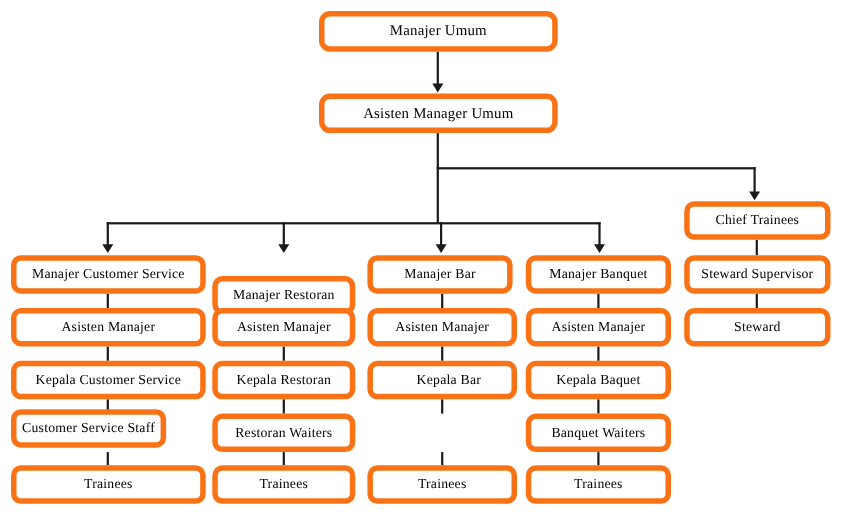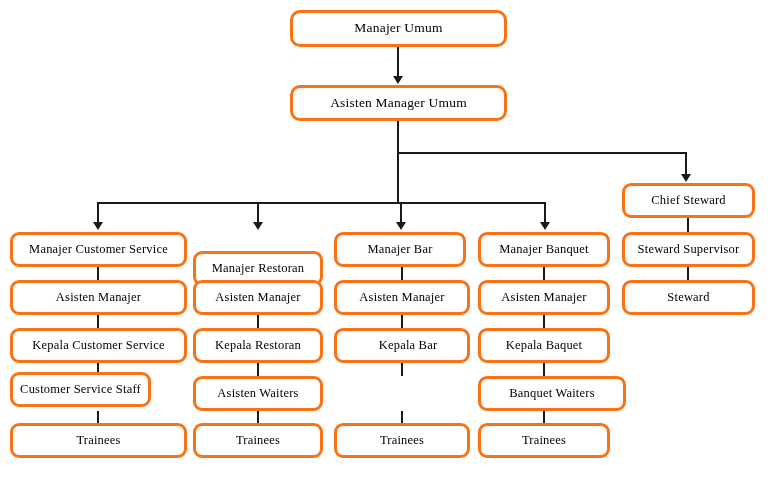--- a/index.html
+++ b/index.html
@@ -11,21 +11,21 @@
     position: relative;
     width: 768px;
     height: 479px;
     background: #ffffff;
     font-family: "Liberation Serif", "DejaVu Serif", serif;
     overflow: hidden;
   }
   .node {
     position: absolute;
     box-sizing: border-box;
-    border: 3px solid #f97316;
+    border: 5px solid #f97316;
     border-radius: 9px;
     background: #ffffff;
     display: flex;
     align-items: center;
     justify-content: center;
     text-align: center;
     color: #000000;
     font-size: 12.5px;
     line-height: 1.1;
     letter-spacing: 0.2px;
@@ -92,42 +92,42 @@
   <div class="node" style="left:10px; top:372px; width:141px; height:35px;">Customer Service Staff</div>
   <div class="conn v" style="left:97px; top:411px; height:12px;"></div>
   <div class="node" style="left:10px; top:423px; width:177px; height:35px;">Trainees</div>
 
   <div class="node head-node" style="left:193px; top:232px; width:130px; height:35px;margin-top:19px;">Manajer Restoran</div>
   <div class="conn v" style="left:257px; top:267px; height:13px;"></div>
   <div class="node" style="left:193px; top:280px; width:130px; height:35px;">Asisten Manajer</div>
   <div class="conn v" style="left:257px; top:315px; height:13px;"></div>
   <div class="node" style="left:193px; top:328px; width:130px; height:35px;">Kepala Restoran</div>
   <div class="conn v" style="left:257px; top:363px; height:13px;"></div>
-  <div class="node" style="left:193px; top:376px; width:130px; height:35px;">Asisten Waiters</div>
+  <div class="node" style="left:193px; top:376px; width:130px; height:35px;">Restoran Waiters</div>
   <div class="conn v" style="left:257px; top:411px; height:12px;"></div>
   <div class="node" style="left:193px; top:423px; width:130px; height:35px;">Trainees</div>
 
   <div class="node head-node" style="left:334px; top:232px; width:132px; height:35px;">Manajer Bar</div>
   <div class="conn v" style="left:401px; top:267px; height:13px;"></div>
   <div class="node" style="left:334px; top:280px; width:136px; height:35px;">Asisten Manajer</div>
   <div class="conn v" style="left:401px; top:315px; height:13px;"></div>
   <div class="node" style="left:334px; top:328px; width:136px; height:35px;padding-left:12px;">Kepala Bar</div>
   <div class="conn v" style="left:401px; top:363px; height:13px;"></div>
   <div class="conn v" style="left:401px; top:411px; height:12px;"></div>
   <div class="node" style="left:334px; top:423px; width:136px; height:35px;">Trainees</div>
 
   <div class="node head-node" style="left:478px; top:232px; width:132px; height:35px;">Manajer Banquet</div>
   <div class="conn v" style="left:543px; top:267px; height:13px;"></div>
   <div class="node" style="left:478px; top:280px; width:132px; height:35px;">Asisten Manajer</div>
   <div class="conn v" style="left:543px; top:315px; height:13px;"></div>
   <div class="node" style="left:478px; top:328px; width:132px; height:35px;">Kepala Baquet</div>
   <div class="conn v" style="left:543px; top:363px; height:13px;"></div>
-  <div class="node" style="left:478px; top:376px; width:148px; height:35px;">Banquet Waiters</div>
+  <div class="node" style="left:478px; top:376px; width:132px; height:35px;">Banquet Waiters</div>
   <div class="conn v" style="left:543px; top:411px; height:12px;"></div>
   <div class="node" style="left:478px; top:423px; width:132px; height:35px;">Trainees</div>
 
-  <div class="node head-node" style="left:622px; top:183px; width:133px; height:35px;">Chief Steward</div>
+  <div class="node head-node" style="left:622px; top:183px; width:133px; height:35px;">Chief Trainees</div>
   <div class="conn v" style="left:687px; top:218px; height:14px;"></div>
   <div class="node" style="left:622px; top:232px; width:133px; height:35px;">Steward Supervisor</div>
   <div class="conn v" style="left:687px; top:267px; height:13px;"></div>
   <div class="node" style="left:622px; top:280px; width:133px; height:35px;">Steward</div>
 
 </div>
 
 </body></html>

